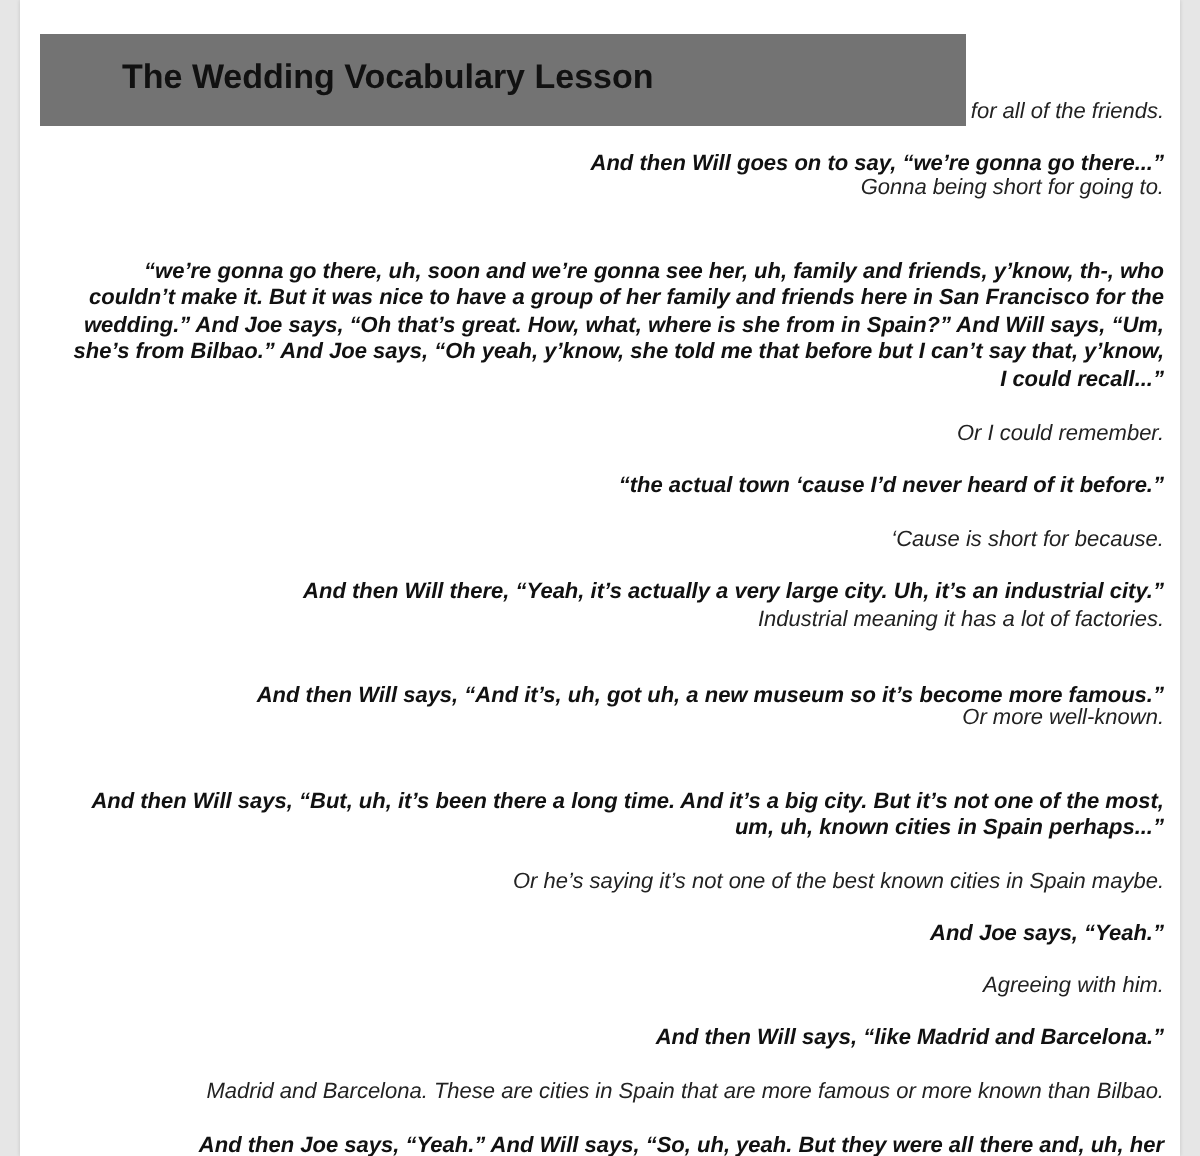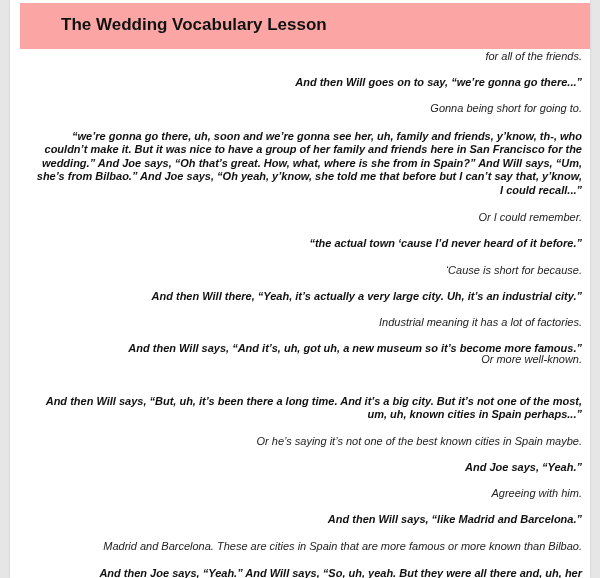--- a/index.html
+++ b/index.html
@@ -7,22 +7,22 @@
     width: 600px; height: 578px; overflow: hidden;
     background: #e6e6e6;
     font-family: "Liberation Sans", sans-serif;
   }
   .page {
     position: absolute; left: 10px; top: 0; width: 580px; height: 578px;
     background: #ffffff;
     box-shadow: 0 0 2px rgba(0,0,0,0.15);
   }
   .header {
-    position: absolute; left: 10px; top: 3px; width: 570px; height: 46px;
-    background: #fca5a5;
+    position: absolute; left: 10px; top: 17px; width: 463px; height: 46px;
+    background: #737373;
   }
   .title {
     position: absolute; left: 41px; top: 12px;
     font-size: 17px; font-weight: bold; color: #111;
     margin: 0;
   }
   .content {
     position: absolute; left: 22px; top: 50px; width: 550px;
   }
   .p {
@@ -35,27 +35,27 @@
 </head>
 <body>
 
 <div class="page">
   <div class="header">
     <h1 class="title">The Wedding Vocabulary Lesson</h1>
   </div>
   <div class="content">
     <p class="p i" style="top:0px">for all of the friends.</p>
     <p class="p b" style="top:26px">And then Will goes on to say, “we’re gonna go there...”</p>
-    <p class="p i" style="top:52px">Gonna being short for going to.</p>
+    <p class="p i" style="top:38px">Gonna being short for going to.</p>
     <p class="p b" style="top:80px">“we’re gonna go there, uh, soon and we’re gonna see her, uh, family and friends, y’know, th-, who couldn’t make it.  But it was nice to have a group of her family and friends here in San Francisco for the wedding.”  And Joe says, “Oh that’s great.  How, what, where is she from in Spain?”  And Will says, “Um, she’s from Bilbao.”  And Joe says, “Oh yeah, y’know, she told me that before but I can’t say that, y’know, I could recall...”</p>
     <p class="p i" style="top:161px">Or I could remember.</p>
     <p class="p b" style="top:187px">“the actual town ‘cause I’d never heard of it before.”</p>
     <p class="p i" style="top:214px">‘Cause is short for because.</p>
     <p class="p b" style="top:240px">And then Will there, “Yeah, it’s actually a very large city.  Uh, it’s an industrial city.”</p>
-    <p class="p i" style="top:266px">Industrial meaning it has a lot of factories.</p>
+    <p class="p i" style="top:254px">Industrial meaning it has a lot of factories.</p>
     <p class="p b" style="top:292px">And then Will says, “And it’s, uh, got uh, a new museum so it’s become more famous.”</p>
     <p class="p i" style="top:303px">Or more well-known.</p>
     <p class="p b" style="top:345px">And then Will says, “But, uh, it’s been there a long time.  And it’s a big city. But it’s not one of the most, um, uh, known cities in Spain perhaps...”</p>
     <p class="p i" style="top:385px">Or he’s saying it’s not one of the best known cities in Spain maybe.</p>
     <p class="p b" style="top:411px">And Joe says, “Yeah.”</p>
     <p class="p i" style="top:437px">Agreeing with him.</p>
     <p class="p b" style="top:463px">And then Will says, “like Madrid and Barcelona.”</p>
     <p class="p i" style="top:490px">Madrid and Barcelona.  These are cities in Spain that are more famous or more known than Bilbao.</p>
     <p class="p b" style="top:517px">And then Joe says, “Yeah.”  And Will says, “So, uh, yeah.  But they were all there and, uh, her</p>
   </div>

